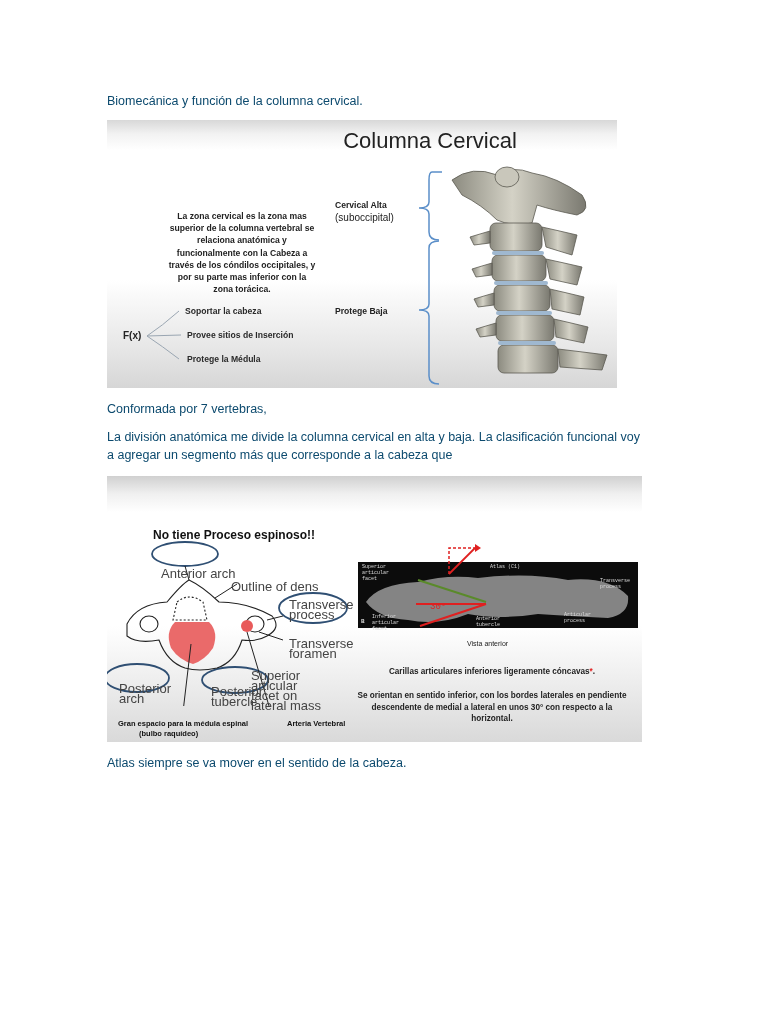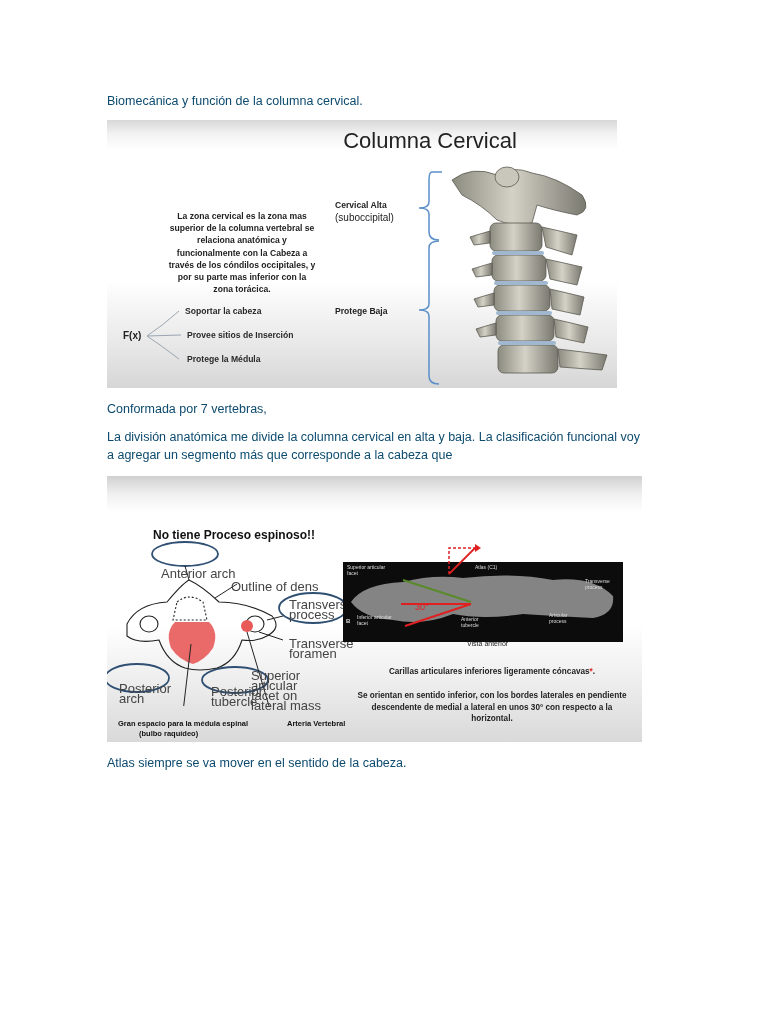--- a/index.html
+++ b/index.html
@@ -21,21 +21,21 @@
   .title1 { left: 153px; top: 8px; width: 340px; text-align: center; font-size: 22px; color: #222; }
   .title2 { left: 0; top: 6px; width: 535px; text-align: center; font-size: 21px; color: #222; }
   .desc { left: 60px; top: 58px; width: 150px; font-size: 8.6px; line-height: 12.2px; font-weight: bold; text-align: center; color: #222; margin-top: 32px; }
   .lbl { font-size: 8.6px; font-weight: bold; color: #222; }
   .lbl-n { font-size: 10px; color: #222; }
   .fx { left: 16px; top: 210px; font-size: 10px; font-weight: bold; color: #222; }
   .fitem { font-size: 8.6px; font-weight: bold; color: #2a2a2a; }
   .caption { font-size: 7.5px; font-weight: bold; color: #111; }
   .anat-lbl { font-size: 13px; color: #444; line-height: 10px; }
   .note { left: 250px; width: 270px; text-align: center; font-size: 8.2px; font-weight: bold; color: #222; line-height: 11.5px; }
-  .xray { left: 236px; top: 86px; width: 280px; height: 80px; background: #0c0c0c; }
+  .xray { left: 251px; top: 86px; width: 280px; height: 66px; background: #0c0c0c; font-family: Liberation Mono, monospace; }
 </style>
 </head>
 <body>
 
 <div class="para" style="top:92px;">Biomecánica y función de la columna cervical.</div>
 
 <div class="slide slide1">
   <div class="abs title1">Columna Cervical</div>
   <div class="abs desc">La zona cervical es la zona mas superior de la columna vertebral se relaciona anatómica y funcionalmente con la Cabeza a través de los cóndilos occipitales, y por su parte mas inferior con la zona torácica.</div>
 

